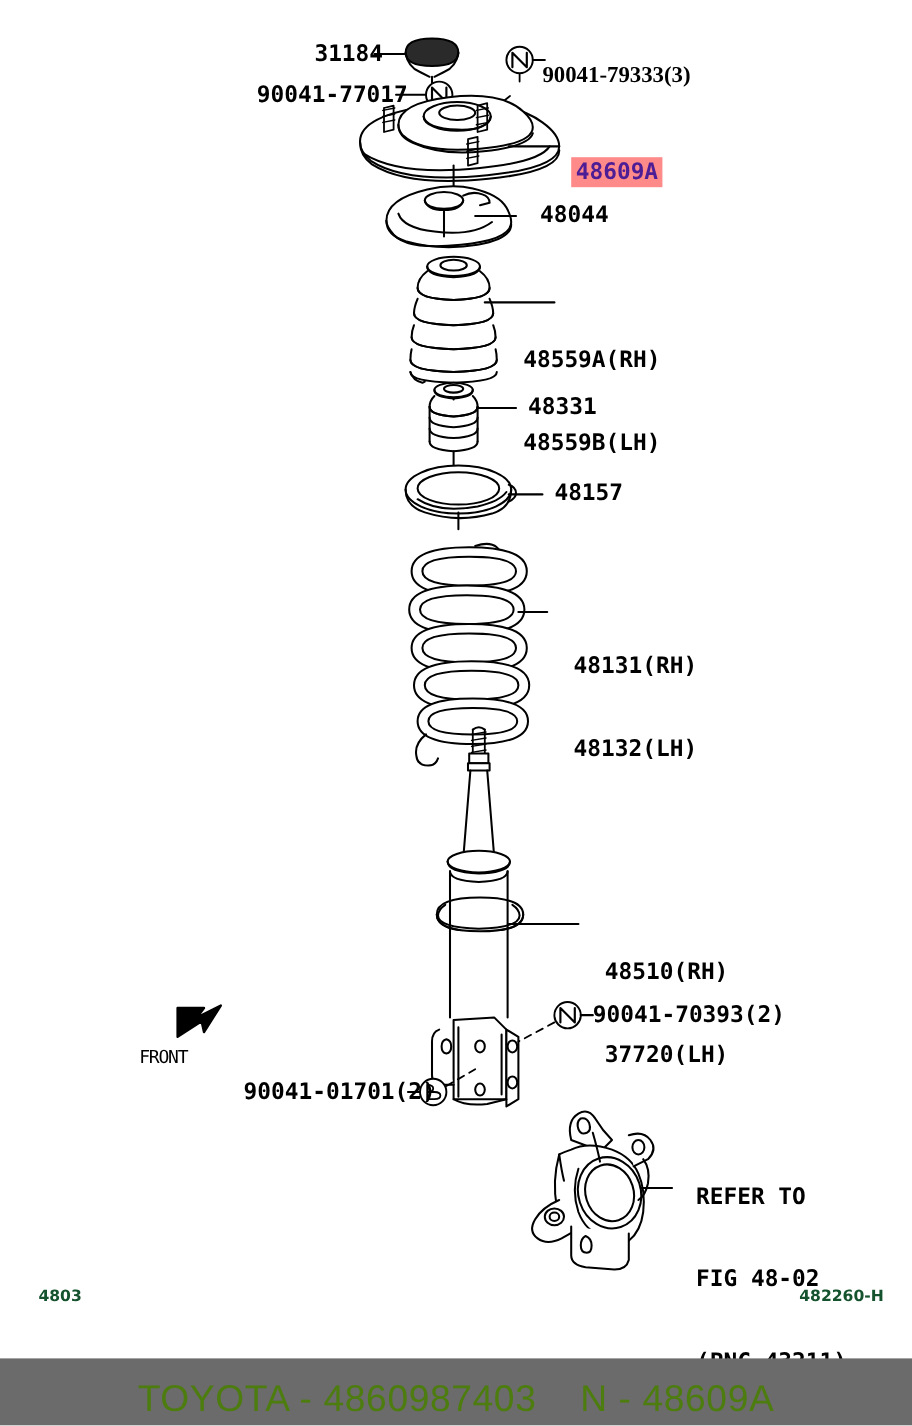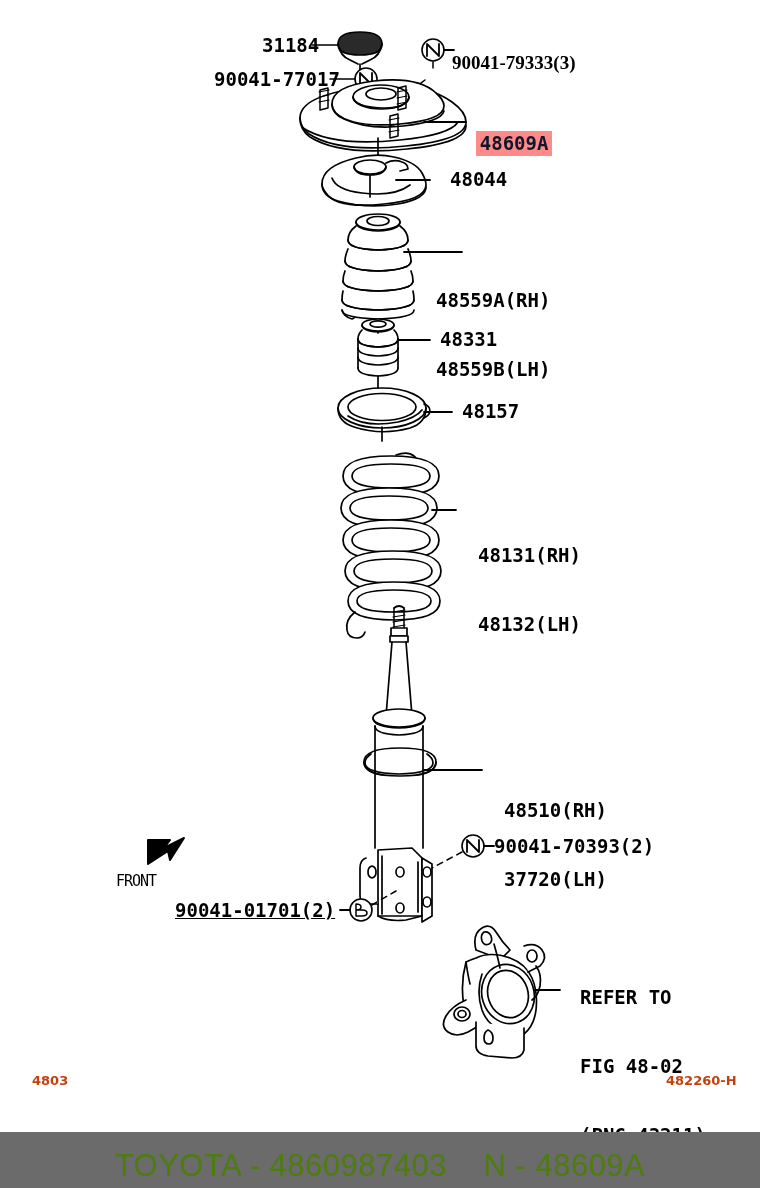--- a/index.html
+++ b/index.html
@@ -3,23 +3,23 @@
 <meta charset="utf-8">
 <style>
   html,body{margin:0;padding:0;background:#fff;}
   body{width:760px;height:1188px;position:relative;overflow:hidden;
        font-family:"DejaVu Sans Mono", monospace;}
   #sheet{position:absolute;left:0;top:0;width:760px;height:1188px;background:#fff;}
   #diagram{position:absolute;left:0;top:0;width:760px;height:1188px;}
   .lbl{position:absolute;font-family:"DejaVu Sans Mono", monospace;
        font-weight:bold;font-size:19px;color:#000;white-space:pre;letter-spacing:0px;}
   .lbl.two{line-height:23px;margin-left:14px;}
-  .hl{background:#ff8a8a;color:#0f172a;padding:1px 4px 2px 4px;}
+  .hl{background:#ff8a8a;color:#4c1d95;padding:1px 4px 2px 4px;}
   .corner{position:absolute;font-family:"DejaVu Sans", sans-serif;
-          font-weight:bold;font-size:13px;color:#c2410c;text-align:center;}
+          font-weight:bold;font-size:13px;color:#14532d;text-align:center;}
   #footerbar{position:absolute;left:0;top:1132px;width:760px;height:56px;
              background:#6b6b6b;}
   #footertext{position:absolute;left:0;top:1132px;width:760px;height:68px;
               display:flex;align-items:center;justify-content:center;
               color:#4d7c0f;font-family:"Liberation Sans", sans-serif;
               font-size:31px;letter-spacing:0.5px;white-space:pre;}
   #frontword{position:absolute;left:116px;top:872px;font-size:15px;font-weight:normal;
              font-family:"DejaVu Sans Mono", monospace;letter-spacing:-1px;}
 </style>
 </head>
@@ -256,21 +256,21 @@
     <div>48132(LH)</div>
   </div>
 
   <div class="lbl two" style="left:490px;top:753px;">
     <div>48510(RH)</div>
     <div>37720(LH)</div>
   </div>
 
   <div class="lbl" style="left:494px;top:835px;">90041-70393(2)</div>
 
-  <div class="lbl" style="left:175px;top:899px;text-decoration:underline;">90041-01701(2)</div>
+  <div class="lbl" style="left:203px;top:899px;">90041-01701(2)</div>
 
   <div class="lbl two" style="left:566px;top:940px;">
     <div>REFER TO</div>
     <div>FIG 48-02</div>
     <div>(PNC 43211)</div>
     
   </div>
 
   <div id="frontword">FRONT</div>
 

